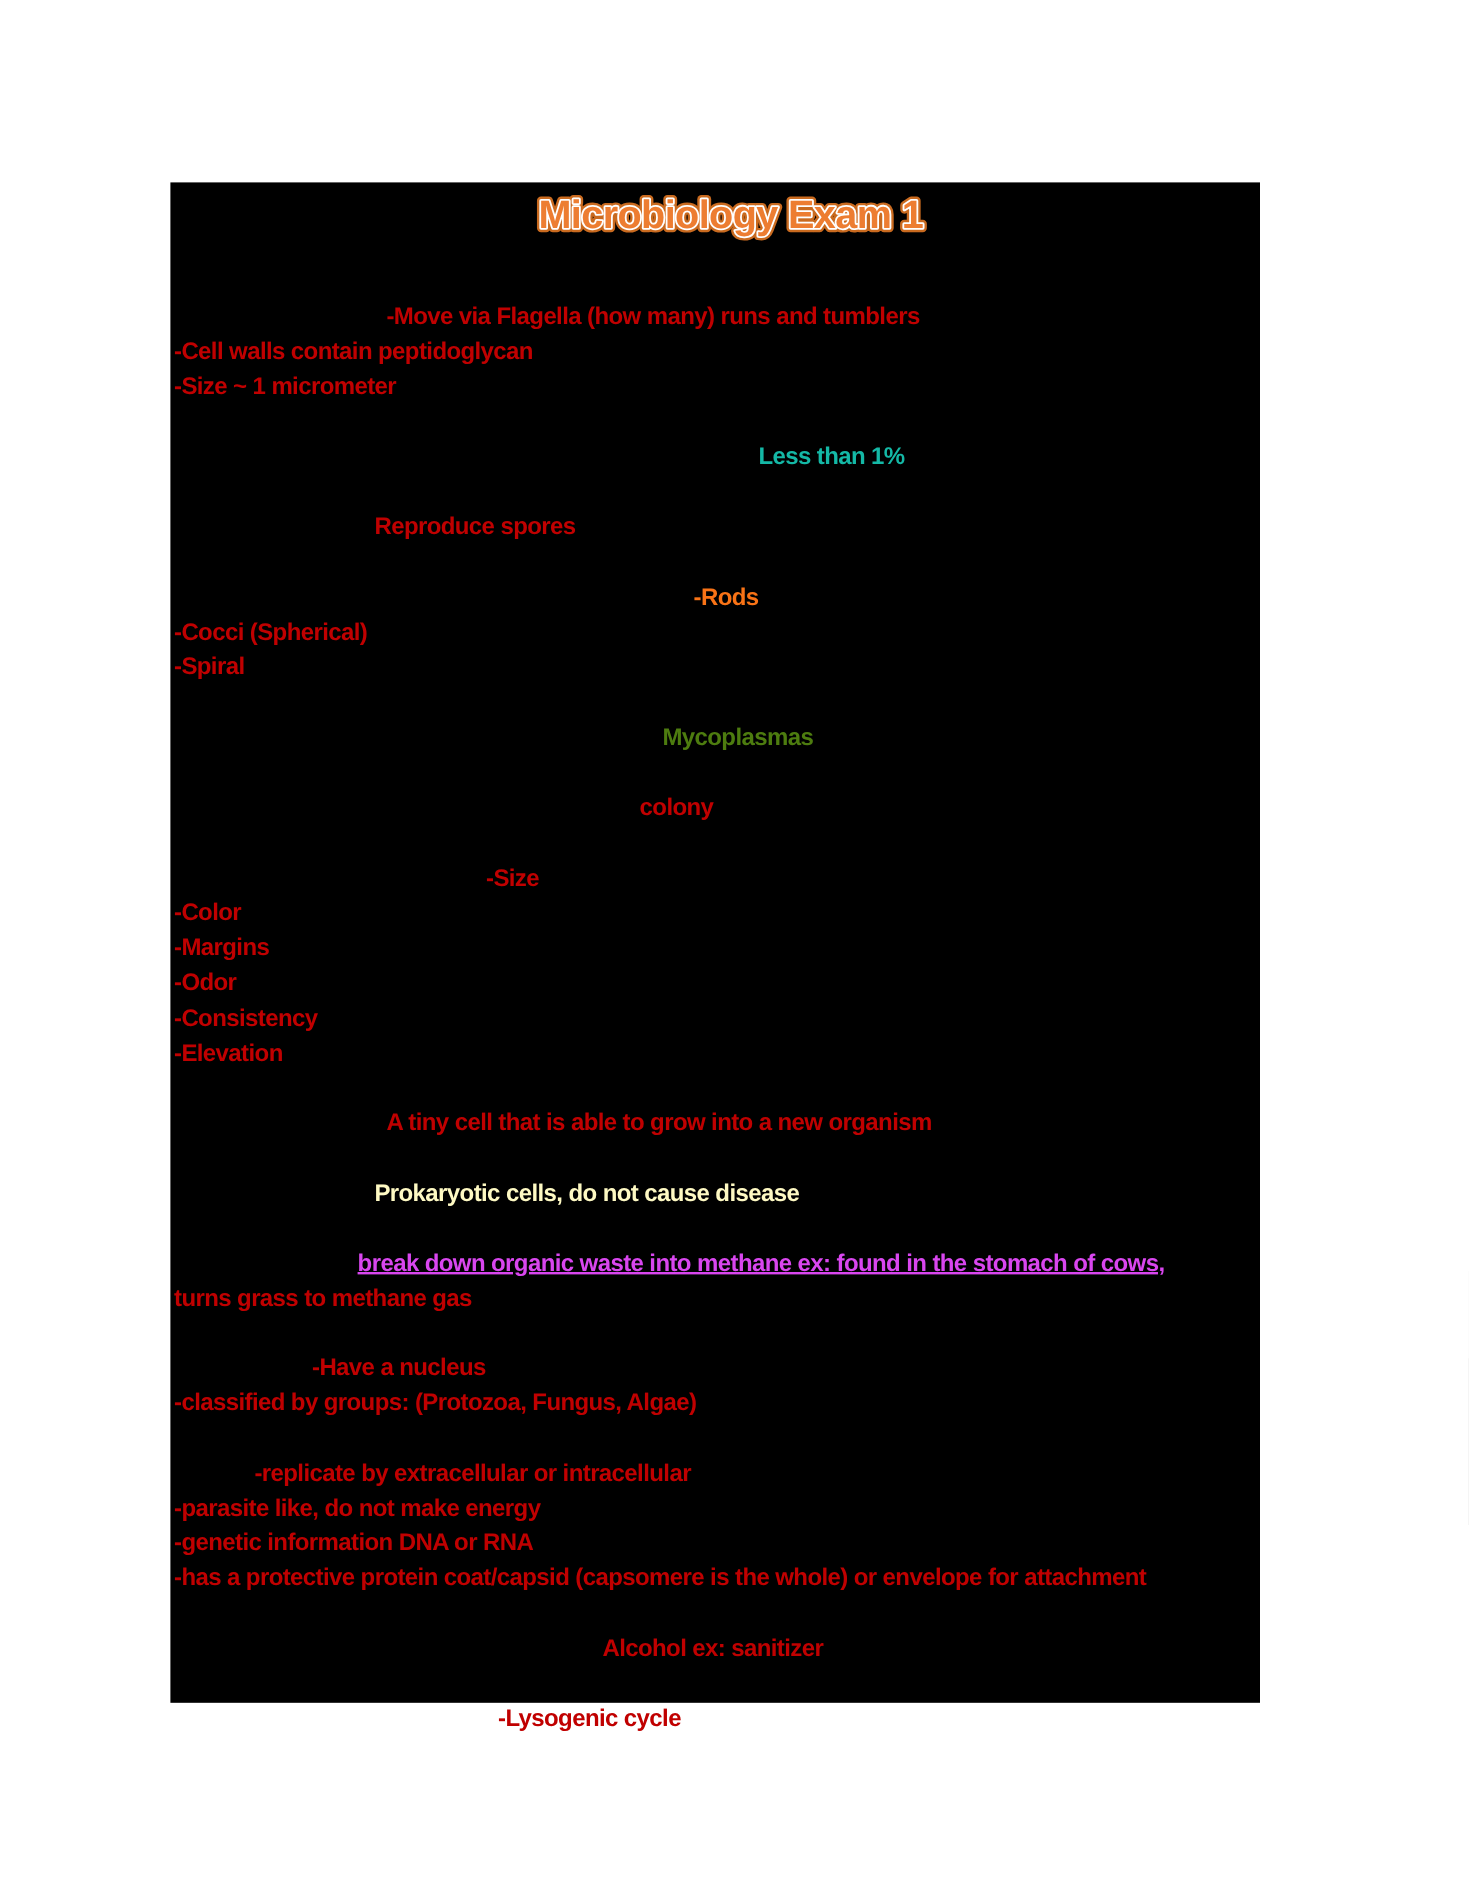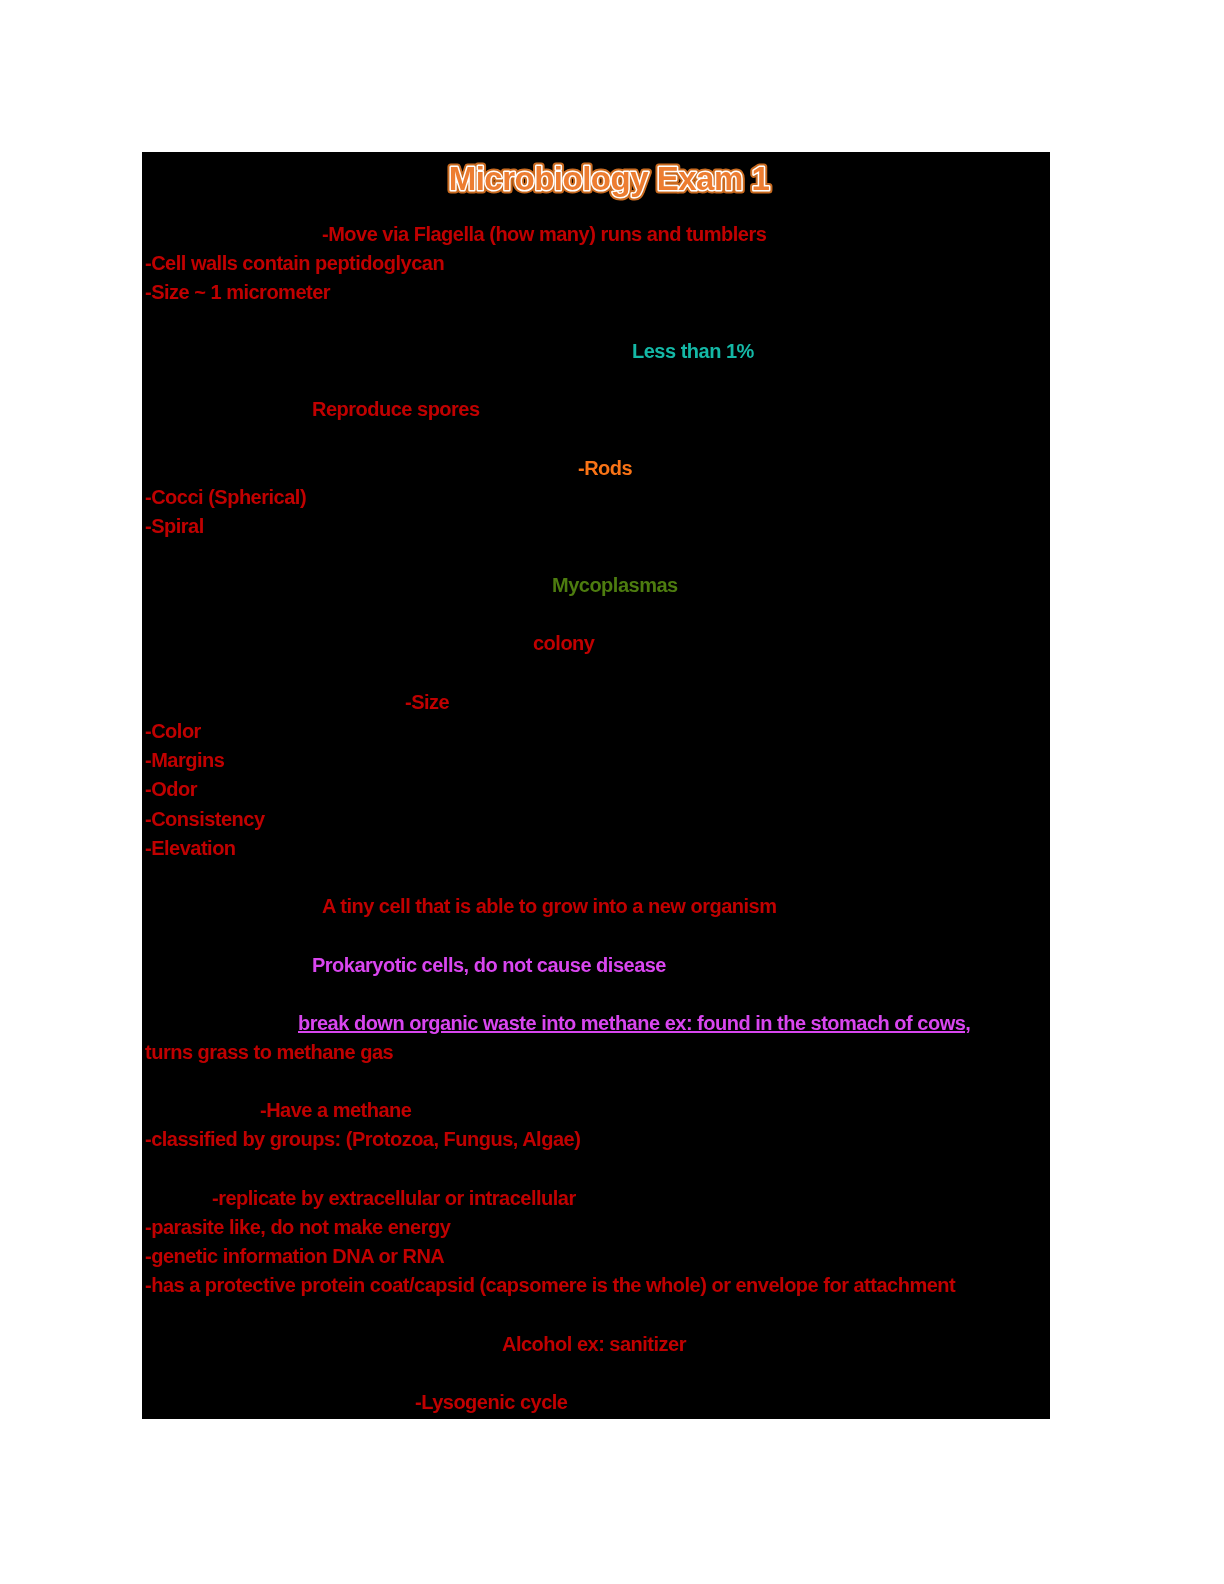--- a/index.html
+++ b/index.html
@@ -57,20 +57,21 @@
     paint-order: stroke;
   }
   .note-line {
     position: absolute;
     font-weight: bold;
     font-size: 20px;
     letter-spacing: -0.5px;
     color: #C00000;
     white-space: nowrap;
     line-height: 23px;
+    margin-top: 30px;
   }
 </style>
 </head>
 <body>
 
 <div class="page">
   <div class="doc-canvas" id="doc-canvas">
     <svg class="title-svg" viewBox="0 0 908 50" xmlns="http://www.w3.org/2000/svg">
       <text class="title-back" x="467" y="37" text-anchor="middle">Microbiology Exam 1</text>
       <text class="title-front" x="467" y="37" text-anchor="middle">Microbiology Exam 1</text>
@@ -86,24 +87,24 @@
         <div class="note-line" style="left: 3px; top: 363px; color: rgb(192, 0, 0);">-Spiral</div>
         <div class="note-line" style="left: 410px; top: 422px; color: #4d7c0f;">Mycoplasmas</div>
         <div class="note-line" style="left: 391px; top: 480px; color: rgb(192, 0, 0);">colony</div>
         <div class="note-line" style="left: 263px; top: 539px; color: rgb(192, 0, 0);">-Size</div>
         <div class="note-line" style="left: 3px; top: 568px; color: rgb(192, 0, 0);">-Color</div>
         <div class="note-line" style="left: 3px; top: 597px; color: rgb(192, 0, 0);">-Margins</div>
         <div class="note-line" style="left: 3px; top: 626px; color: rgb(192, 0, 0);">-Odor</div>
         <div class="note-line" style="left: 3px; top: 656px; color: rgb(192, 0, 0);">-Consistency</div>
         <div class="note-line" style="left: 3px; top: 685px; color: rgb(192, 0, 0);">-Elevation</div>
         <div class="note-line" style="left: 180px; top: 743px; color: rgb(192, 0, 0);">A tiny cell that is able to grow into a new organism</div>
-        <div class="note-line" style="left: 170px; top: 802px; color: #d946ef;">Prokaryotic cells, do not cause disease</div>
+        <div class="note-line" style="left: 170px; top: 802px; color: #fef9c3;">Prokaryotic cells, do not cause disease</div>
         <div class="note-line" style="left: 156px; top: 860px; color: #d946ef; text-decoration: underline;">break down organic waste into methane ex: found in the stomach of cows,</div>
         <div class="note-line" style="left: 3px; top: 889px; color: rgb(192, 0, 0);">turns grass to methane gas</div>
-        <div class="note-line" style="left: 118px; top: 947px; color: rgb(192, 0, 0);">-Have a methane</div>
+        <div class="note-line" style="left: 118px; top: 947px; color: rgb(192, 0, 0);">-Have a nucleus</div>
         <div class="note-line" style="left: 3px; top: 976px; color: rgb(192, 0, 0);">-classified by groups: (Protozoa, Fungus, Algae)</div>
         <div class="note-line" style="left: 70px; top: 1035px; color: rgb(192, 0, 0);">-replicate by extracellular or intracellular</div>
         <div class="note-line" style="left: 3px; top: 1064px; color: rgb(192, 0, 0);">-parasite like, do not make energy</div>
         <div class="note-line" style="left: 3px; top: 1093px; color: rgb(192, 0, 0);">-genetic information DNA or RNA</div>
         <div class="note-line" style="left: 3px; top: 1122px; color: rgb(192, 0, 0);">-has a protective protein coat/capsid (capsomere is the whole) or envelope for attachment</div>
         <div class="note-line" style="left: 360px; top: 1181px; color: rgb(192, 0, 0);">Alcohol ex: sanitizer</div>
         <div class="note-line" style="left: 273px; top: 1239px; color: rgb(192, 0, 0);">-Lysogenic cycle</div>
       </div>
   </div>
 </div>

